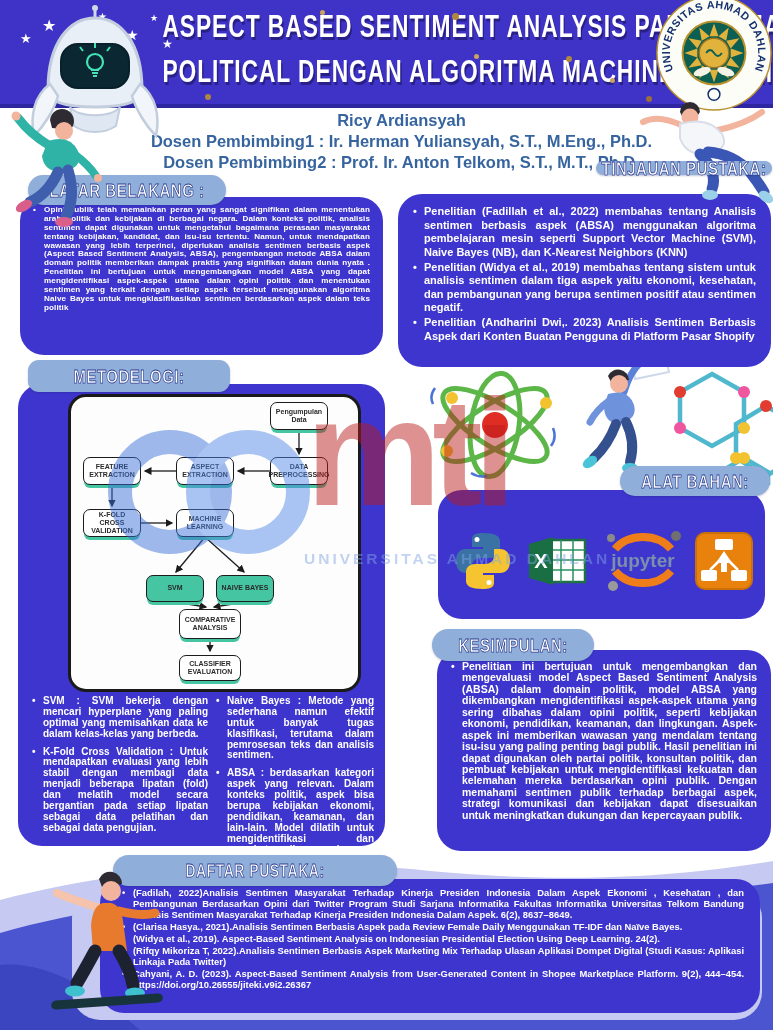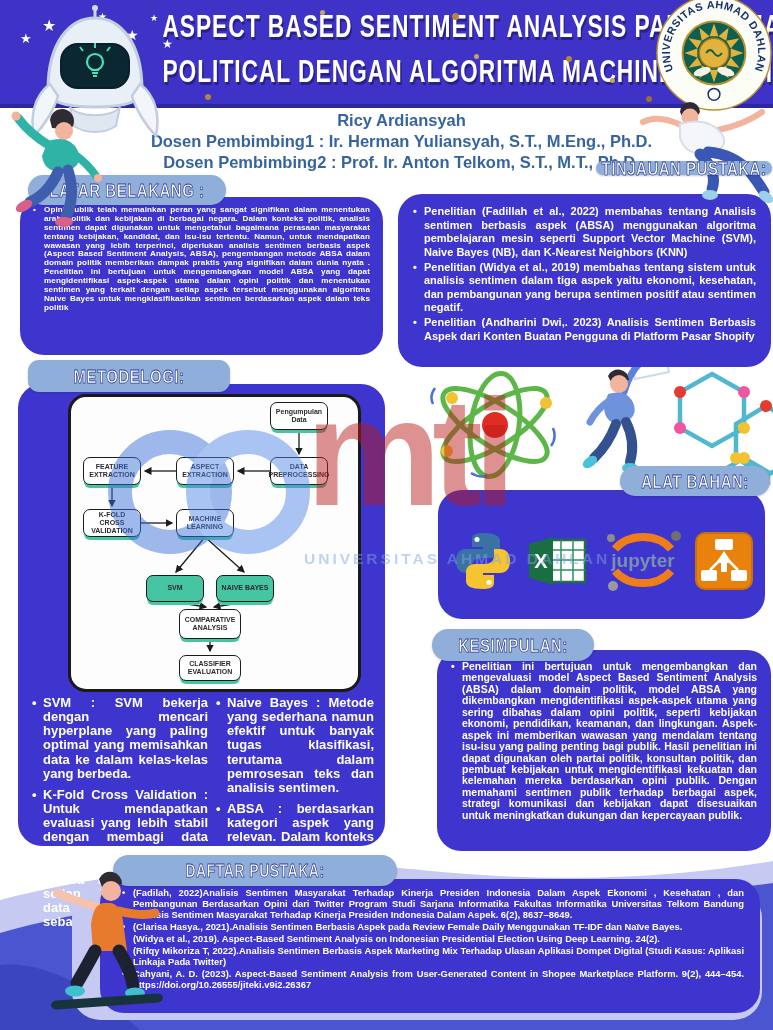--- a/index.html
+++ b/index.html
@@ -42,21 +42,21 @@
     font-size:10.5px;line-height:1.09;font-weight:600;}
   
   .flowbox{position:absolute;left:50px;top:10px;width:287px;height:292px;
     background:#fdfdfd;border:3px solid #1a1a1a;border-radius:18px;}
   .fnode{position:absolute;background:#fff;border:1.6px solid #1c1c1c;border-radius:7px;
     display:flex;align-items:center;justify-content:center;text-align:center;
     font-size:7px;font-weight:600;color:#2a2a2a;line-height:1.15;
     box-shadow:0 4px 0 -1px #46c5a3;box-sizing:border-box;padding:2px;}
   .fnode.teal{background:#46c5a3;}
   .arrows{position:absolute;left:0;top:0;}
-  .mbullets{position:absolute;top:312px;font-size:13px;line-height:1.09;
+  .mbullets{position:absolute;top:312px;font-size:10px;line-height:1.09;
     font-weight:600;color:#fff;}
   .mbullets li{margin-bottom:7px;}
   .mb-left{left:14px;width:176px;}
   .mb-right{left:198px;width:158px;}
   
   .tool{flex:0 0 auto;}
   
   .bottom-decor{position:absolute;left:0;top:845px;z-index:2;}
   .ref-underlay{position:absolute;left:72px;top:890px;width:690px;height:130px;
     background:#c6c9f1;border-radius:28px;z-index:4;}

